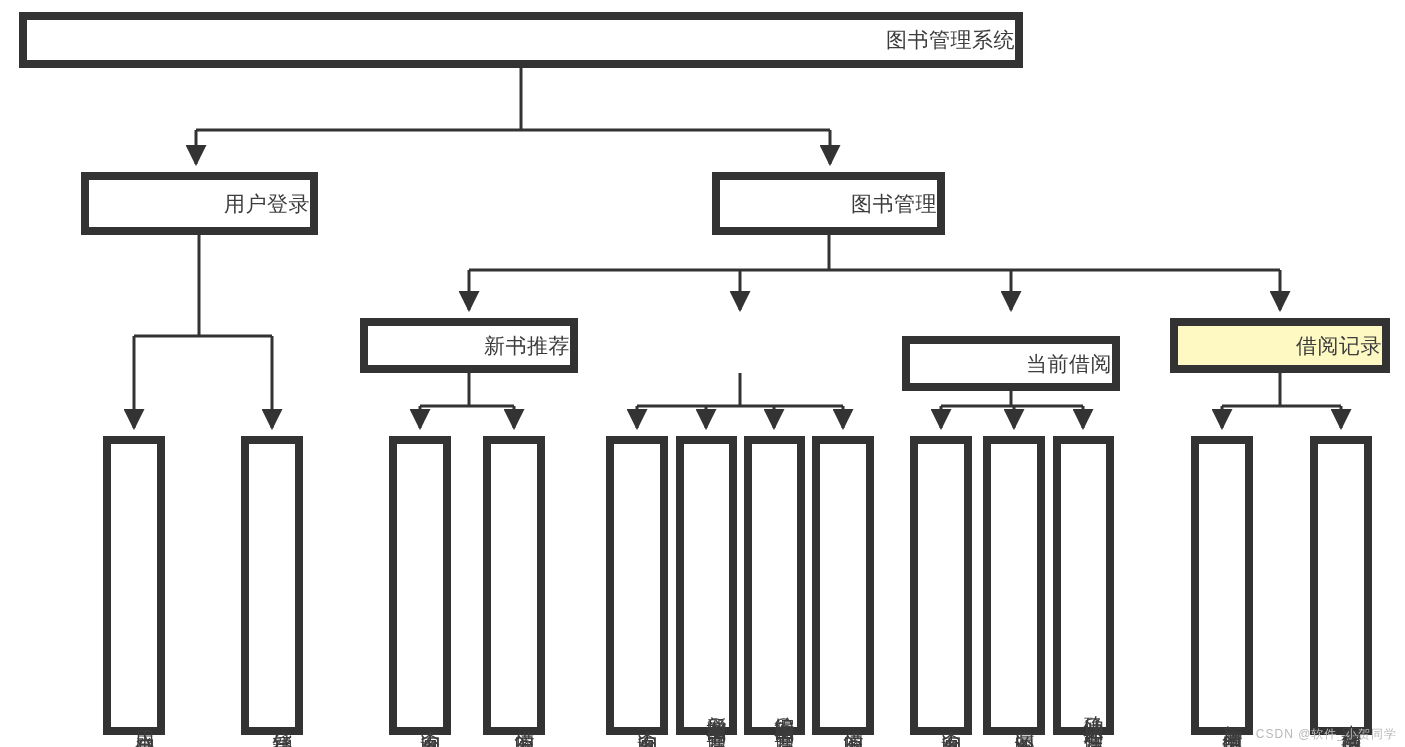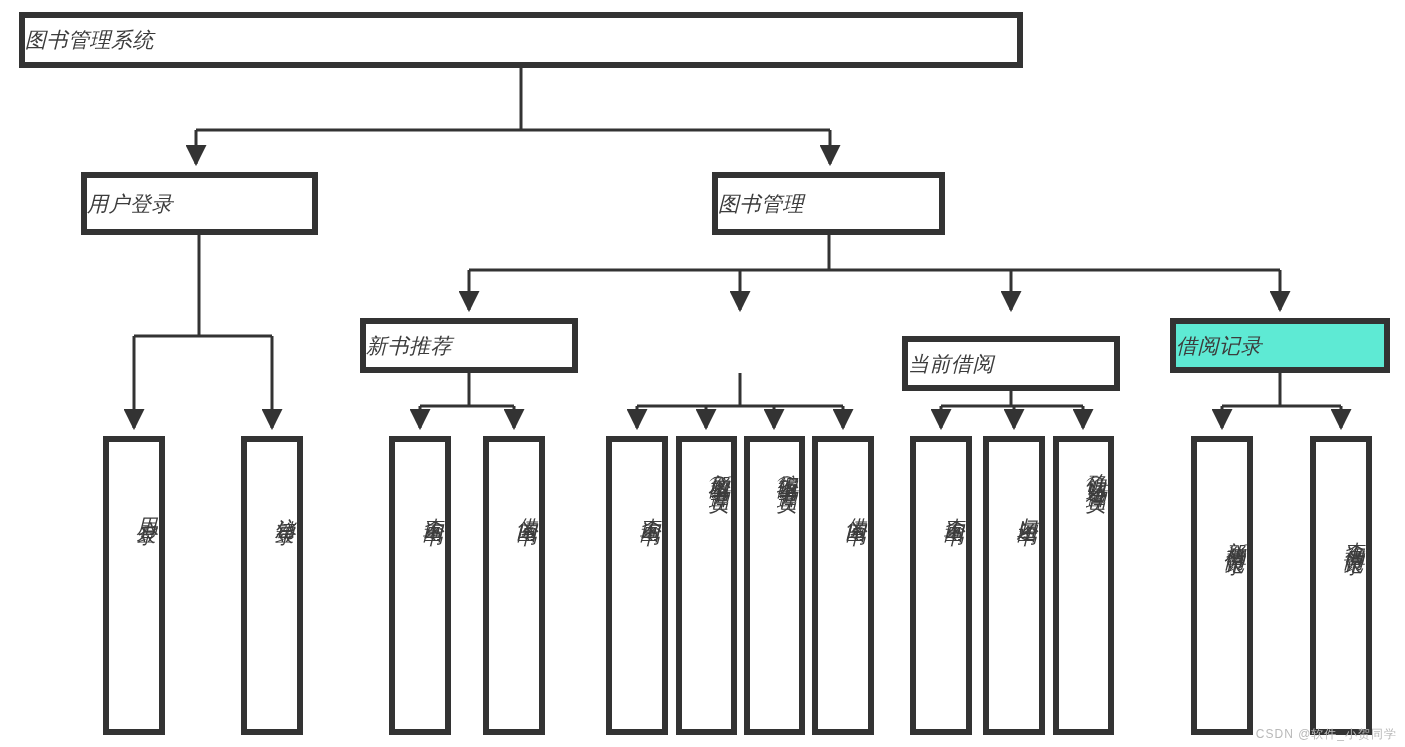--- a/index.html
+++ b/index.html
@@ -22,28 +22,27 @@
   svg#tree-svg {
     position: absolute;
     left: 0;
     top: 0;
     width: 1405px;
     height: 747px;
   }
   .node-box {
     position: absolute;
     box-sizing: border-box;
-    border: 6px solid #a16207;
+    border: 8px solid #a16207;
     background: #ffffff;
     display: flex;
     align-items: center;
-    justify-content: flex-start;
+    justify-content: flex-end;
     color: #3c3c3c;
     letter-spacing: 0.5px;
-    font-style: italic;
   }
   .node-box.horizontal {
     font-size: 21px;
   }
   .node-box.vertical {
     writing-mode: vertical-rl;
     text-orientation: upright;
     font-size: 20px;
     line-height: 1.22;
     letter-spacing: 3px;
@@ -139,21 +138,21 @@
   <div class="node-box horizontal" style="left: 360px; top: 318px; width: 218px; height: 55px; border-color: rgb(51, 51, 51); background: rgb(255, 255, 255); color: rgb(60, 60, 60);">
     <span class="node-label">新书推荐</span>
   </div>
 
   <div class="node-box horizontal" style="left: 712px; top: 172px; width: 233px; height: 63px; border-color: rgb(51, 51, 51); background: rgb(255, 255, 255); color: rgb(60, 60, 60);">
     <span class="node-label">图书管理</span>
   </div>
   <div class="node-box horizontal" style="left: 902px; top: 336px; width: 218px; height: 55px; border-color: rgb(51, 51, 51); background: rgb(255, 255, 255); color: rgb(60, 60, 60);">
     <span class="node-label">当前借阅</span>
   </div>
-  <div class="node-box horizontal" style="left: 1170px; top: 318px; width: 220px; height: 55px; border-color: rgb(51, 51, 51); background: #5eead4; color: rgb(60, 60, 60);">
+  <div class="node-box horizontal" style="left: 1170px; top: 318px; width: 220px; height: 55px; border-color: rgb(51, 51, 51); background: #fef9c3; color: rgb(60, 60, 60);">
     <span class="node-label">借阅记录</span>
   </div>
 
   <div class="node-box vertical mid-pad" style="left: 103px; top: 436px; width: 62px; height: 299px; border-color: rgb(51, 51, 51); background: rgb(255, 255, 255); color: rgb(60, 60, 60);">
     <span class="node-label">用户登录</span>
   </div>
   <div class="node-box vertical mid-pad" style="left: 241px; top: 436px; width: 62px; height: 299px; border-color: rgb(51, 51, 51); background: rgb(255, 255, 255); color: rgb(60, 60, 60);">
     <span class="node-label">注销登录</span>
   </div>
   <div class="node-box vertical mid-pad" style="left: 389px; top: 436px; width: 62px; height: 299px; border-color: rgb(51, 51, 51); background: rgb(255, 255, 255); color: rgb(60, 60, 60);">

